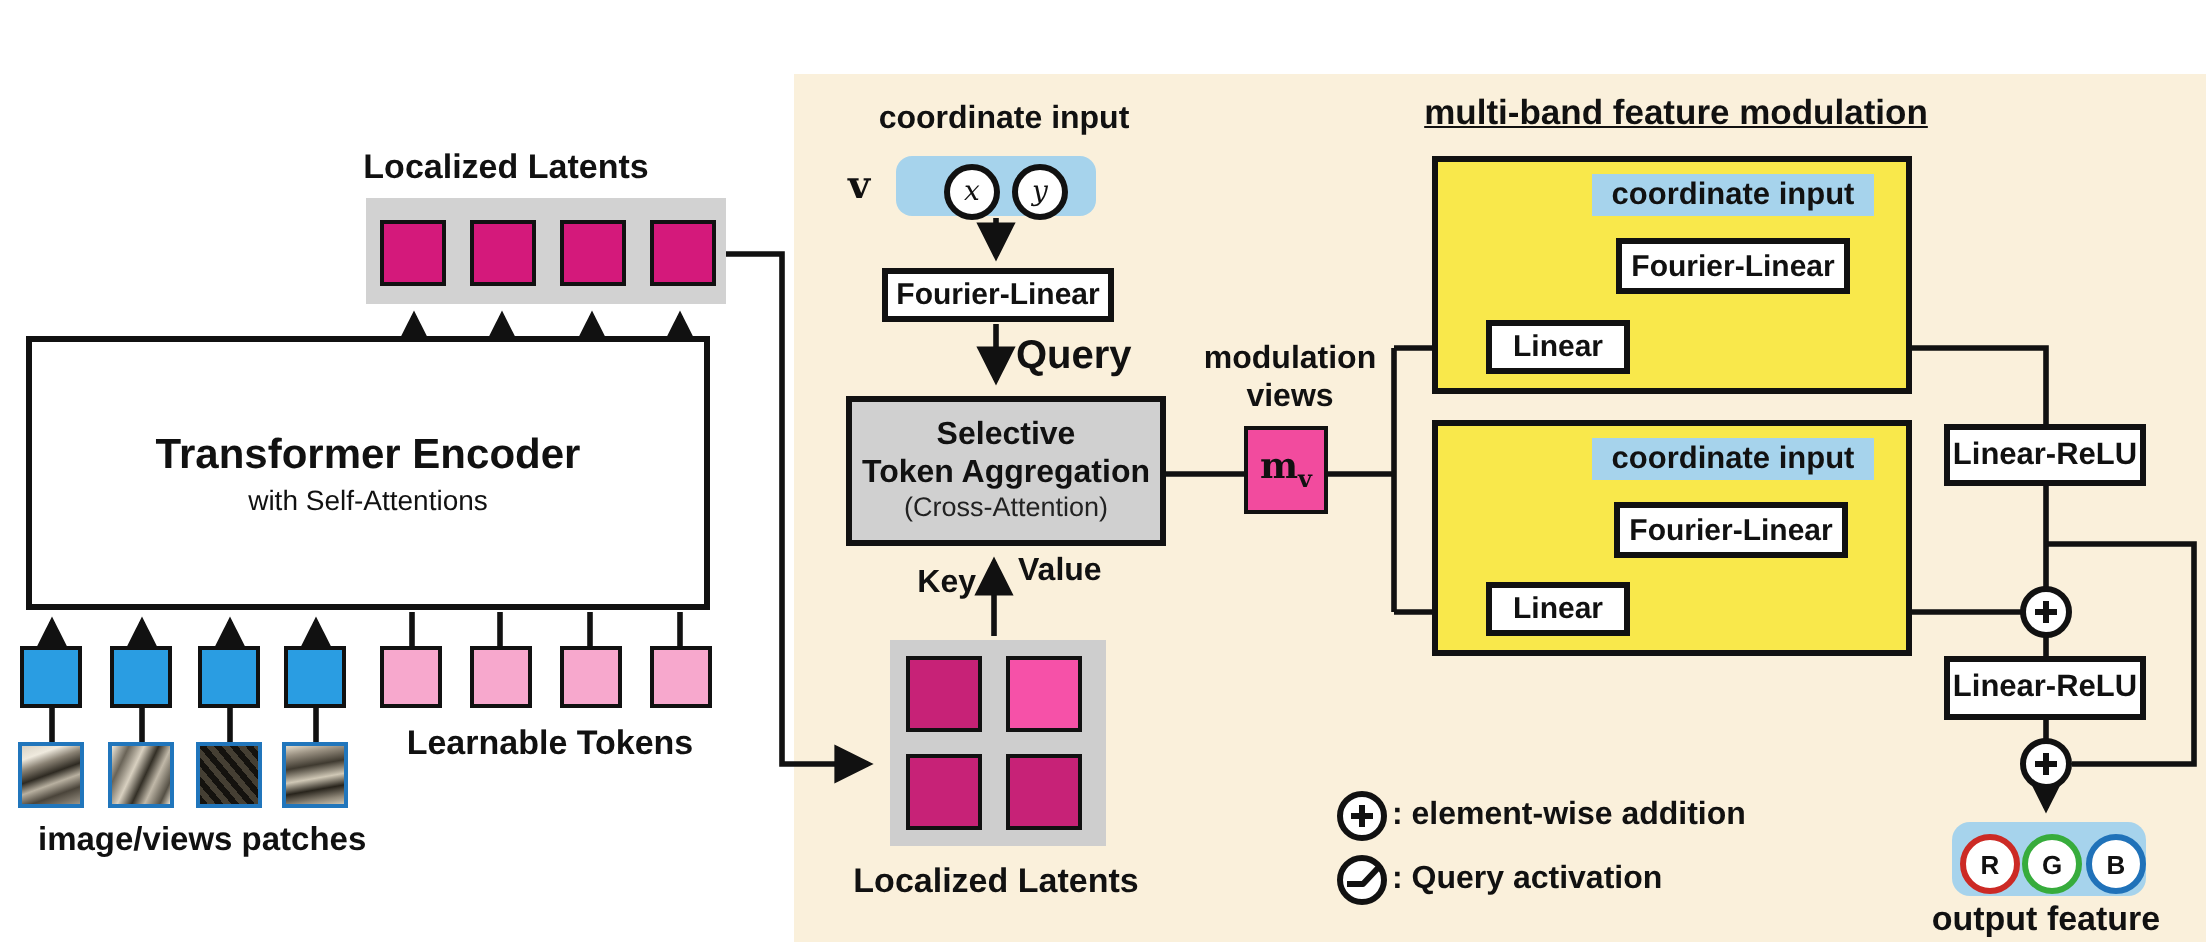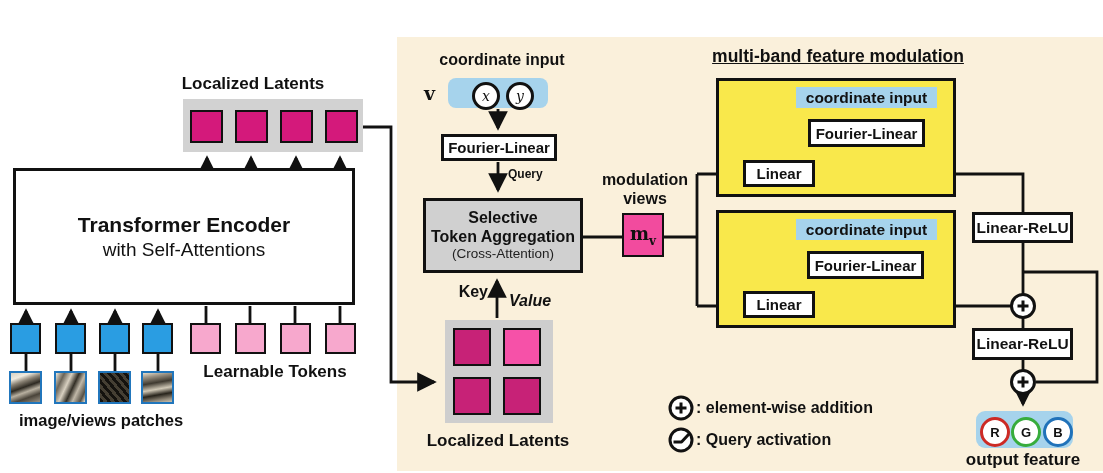--- a/index.html
+++ b/index.html
@@ -160,21 +160,21 @@
   <div class="abs lbl ctr z2" style="left:168px;top:74px;width:170px;font-size:17px;">Localized Latents</div>
 
   <div class="abs graybox z2" style="left:183px;top:99px;width:180px;height:53px;"></div>
   <div class="abs sq magenta z2" style="left:190px;top:110px;width:33px;height:33px;"></div>
   <div class="abs sq magenta z2" style="left:235px;top:110px;width:33px;height:33px;"></div>
   <div class="abs sq magenta z2" style="left:280px;top:110px;width:33px;height:33px;"></div>
   <div class="abs sq magenta z2" style="left:325px;top:110px;width:33px;height:33px;"></div>
 
   <div class="abs wbox z2" style="left:13px;top:168px;width:342px;height:137px;flex-direction:column;">
     <div style="font-size:21px;font-weight:bold;">Transformer Encoder</div>
-    <div style="font-size:19px;font-weight:normal;margin-top:2px;">with Self-Attentions</div>
+    <div style="font-size:14px;font-weight:normal;margin-top:2px;">with Self-Attentions</div>
   </div>
 
   <div class="abs sq blue z2" style="left:10px;top:323px;width:31px;height:31px;"></div>
   <div class="abs sq blue z2" style="left:55px;top:323px;width:31px;height:31px;"></div>
   <div class="abs sq blue z2" style="left:99px;top:323px;width:31px;height:31px;"></div>
   <div class="abs sq blue z2" style="left:142px;top:323px;width:31px;height:31px;"></div>
 
   <div class="abs sq pinktok z2" style="left:190px;top:323px;width:31px;height:31px;"></div>
   <div class="abs sq pinktok z2" style="left:235px;top:323px;width:31px;height:31px;"></div>
   <div class="abs sq pinktok z2" style="left:280px;top:323px;width:31px;height:31px;"></div>
@@ -191,31 +191,31 @@
 
   <div class="abs lbl ctr z2" style="left:427px;top:51px;width:150px;font-size:16px;">coordinate input</div>
 
   <div class="abs serif z2" style="left:424px;top:82px;font-size:19px;font-weight:bold;">v</div>
   <div class="abs z2" style="left:448px;top:78px;width:100px;height:30px;background:#A6D3EC;border-radius:8px;"></div>
   <div class="mathcirc z2" style="left:472px;top:82px;">x</div>
   <div class="mathcirc z2" style="left:506px;top:82px;">y</div>
 
   <div class="abs wbox z2" style="left:441px;top:134px;width:116px;height:27px;font-size:15px;">Fourier-Linear</div>
 
-  <div class="abs lbl z2" style="left:508px;top:167px;font-size:12px;">Query</div>
+  <div class="abs lbl z2" style="left:508px;top:167px;font-size:20px;">Query</div>
 
   <div class="abs z2" style="left:423px;top:198px;width:160px;height:75px;background:#D0D0D0;border:3px solid #111;
               display:flex;flex-direction:column;align-items:center;justify-content:center;line-height:1.18;">
     <div style="font-size:16px;font-weight:bold;">Selective</div>
     <div style="font-size:16px;font-weight:bold;">Token Aggregation</div>
     <div style="font-size:13.5px;color:#222;">(Cross-Attention)</div>
   </div>
 
   <div class="abs lbl z2" style="left:452px;top:283px;width:36px;text-align:right;font-size:16px;">Key</div>
-  <div class="abs lbl z2" style="left:509px;top:292px;font-size:16px;font-style:italic;">Value</div>
+  <div class="abs lbl z2" style="left:509px;top:277px;font-size:16px;">Value</div>
 
   <div class="abs z2" style="left:445px;top:320px;width:108px;height:103px;background:#CECECE;"></div>
   <div class="abs sq darklat z2" style="left:453px;top:328px;width:38px;height:38px;"></div>
   <div class="abs sq lightlat z2" style="left:503px;top:328px;width:38px;height:38px;"></div>
   <div class="abs sq darklat z2" style="left:453px;top:377px;width:38px;height:38px;"></div>
   <div class="abs sq darklat z2" style="left:503px;top:377px;width:38px;height:38px;"></div>
 
   <div class="abs lbl ctr z2" style="left:413px;top:431px;width:170px;font-size:17px;">Localized Latents</div>
 
   <div class="abs lbl ctr z2" style="left:595px;top:170px;width:100px;font-size:16px;line-height:1.2;">

